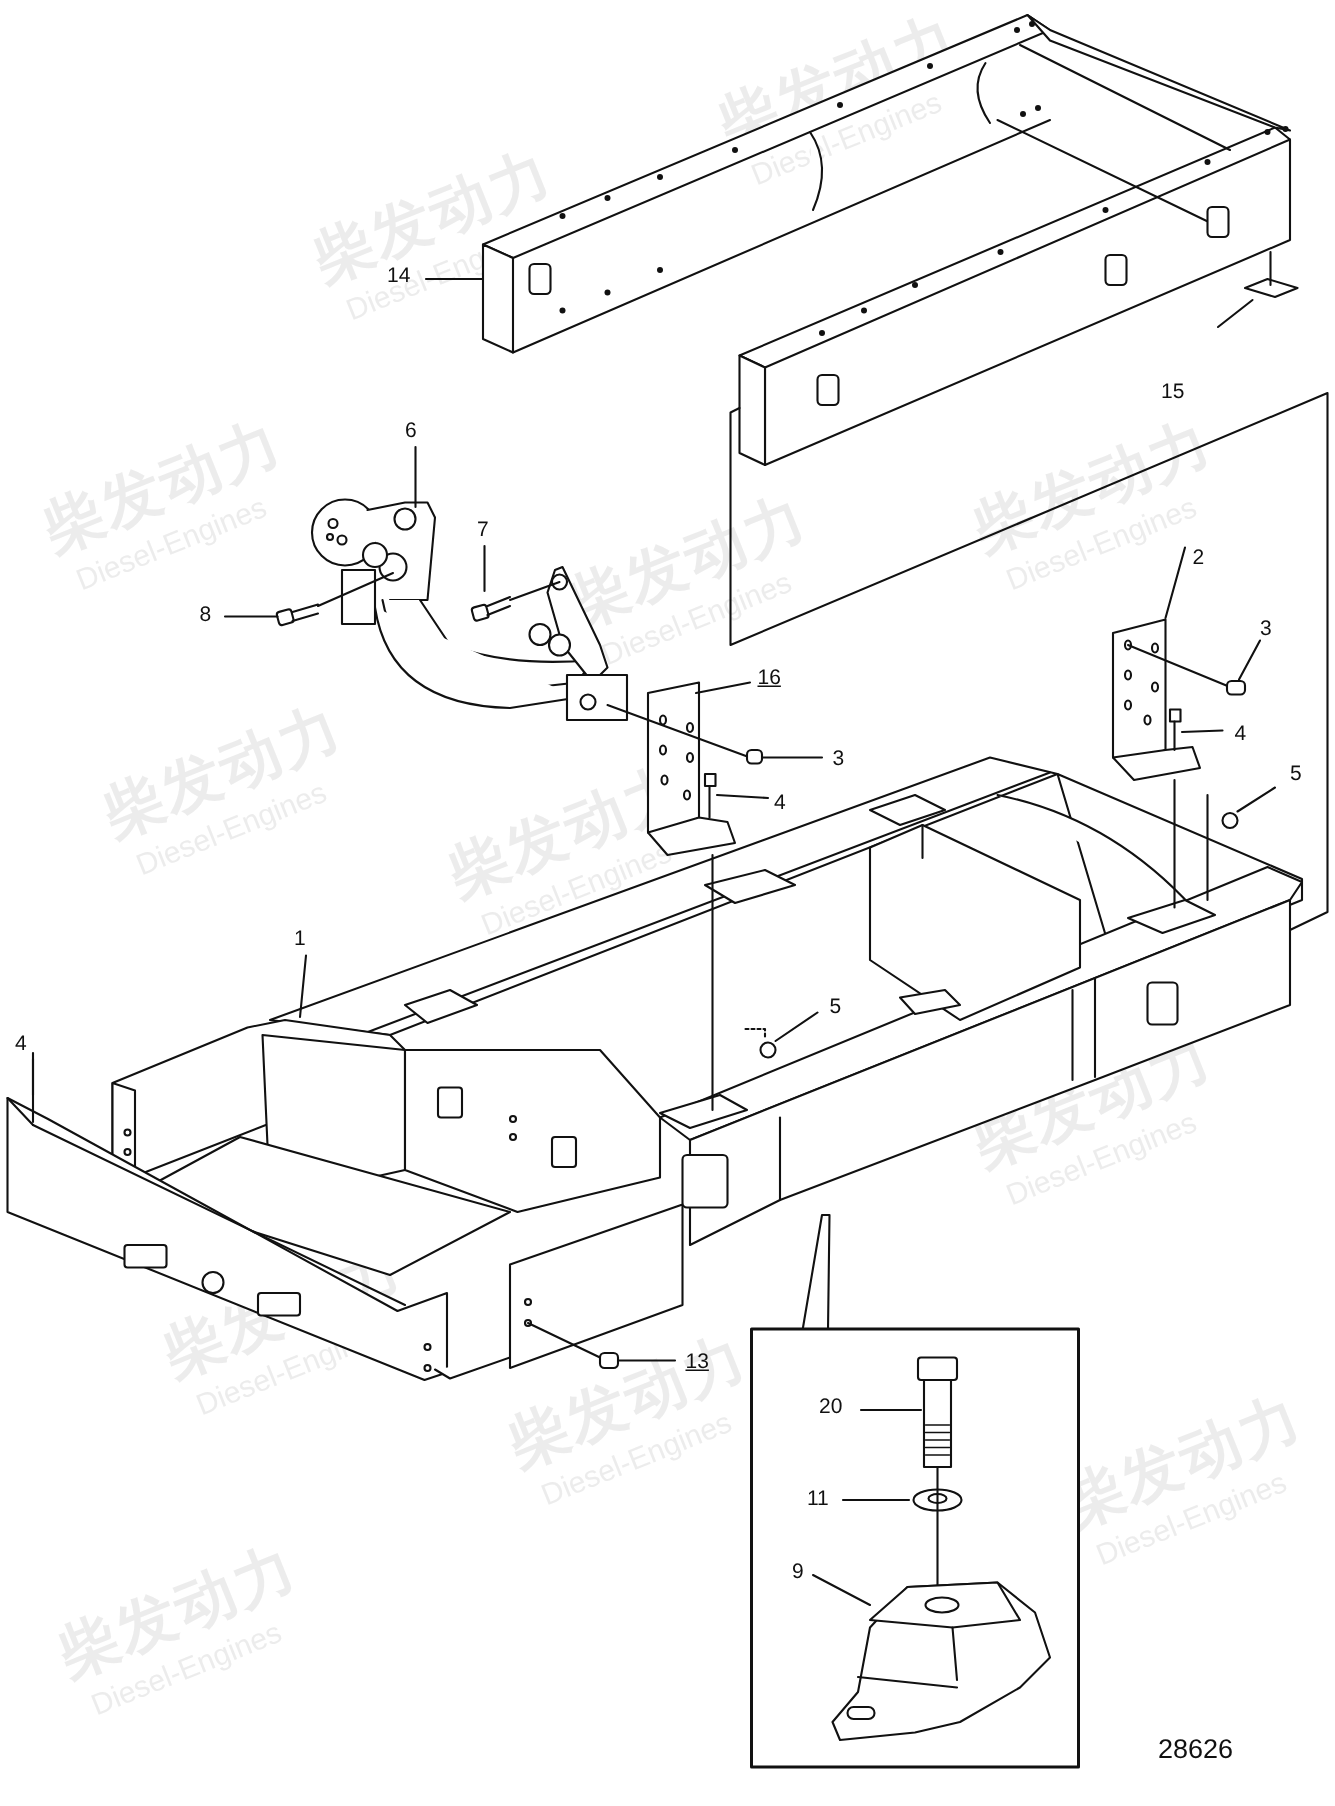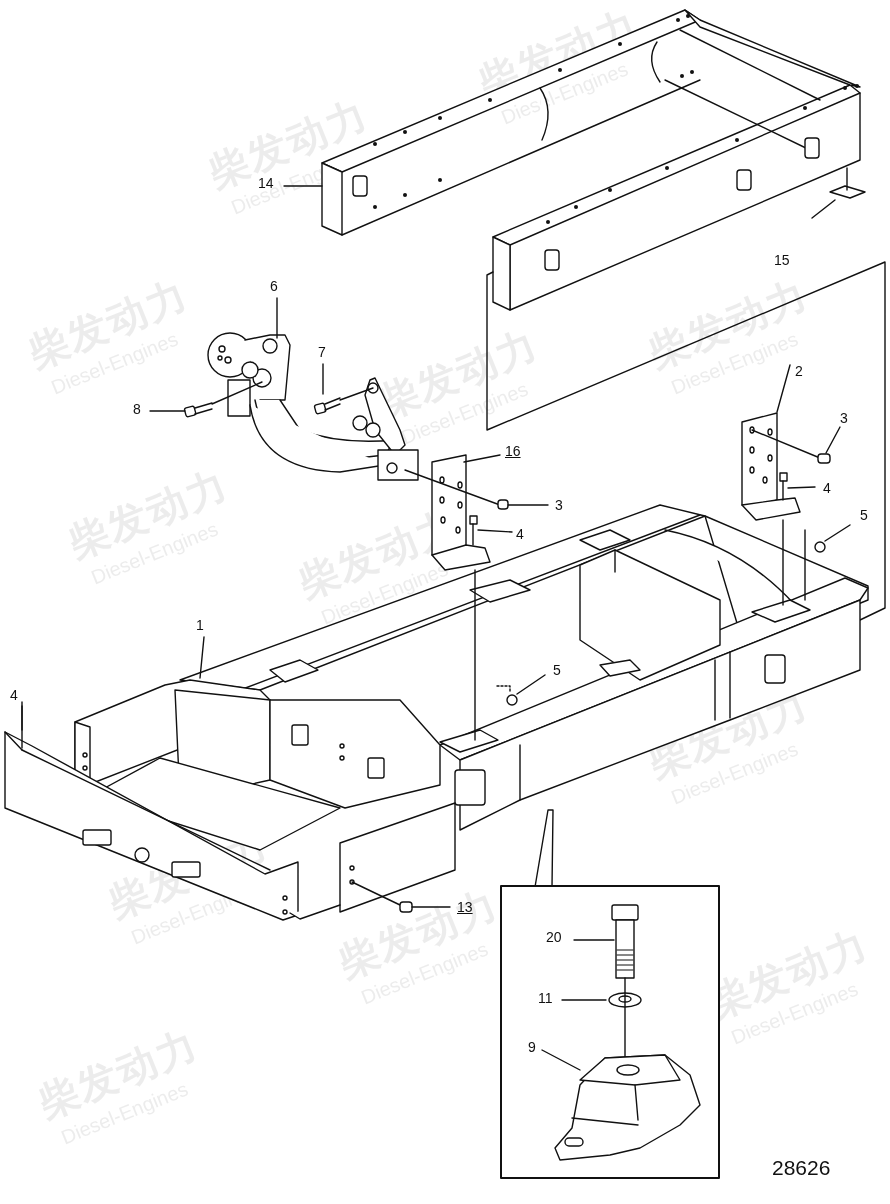--- a/index.html
+++ b/index.html
@@ -5,21 +5,21 @@
   html, body { margin:0; padding:0; background:#ffffff; }
   body { width:890px; height:1204px; position:relative; overflow:hidden;
          font-family:"Liberation Sans", sans-serif; }
   #stage { position:absolute; left:0; top:0; width:890px; height:1204px; }
   svg { position:absolute; left:0; top:0; }
   .wm { position:absolute; color:#d6d6d6; opacity:0.45; transform:rotate(-22deg);
         transform-origin:left top; white-space:nowrap; pointer-events:none; }
   .wm .cn { font-size:40px; font-weight:bold; letter-spacing:2px; display:block; }
   .wm .en { font-size:20px; display:block; margin-left:8px; }
   .label { position:absolute; font-size:14px; color:#111; line-height:1; }
-  .drawing-no { position:absolute; font-size:21px; color:#111; }
+  .drawing-no { position:absolute; font-size:18px; color:#111; }
 </style>
 </head>
 <body>
 
 <div id="stage">
 
   <div class="wm" style="left:200px;top:150px;">
       <span class="cn">柴发动力</span>
       <span class="en">Diesel-Engines</span>
     </div>

